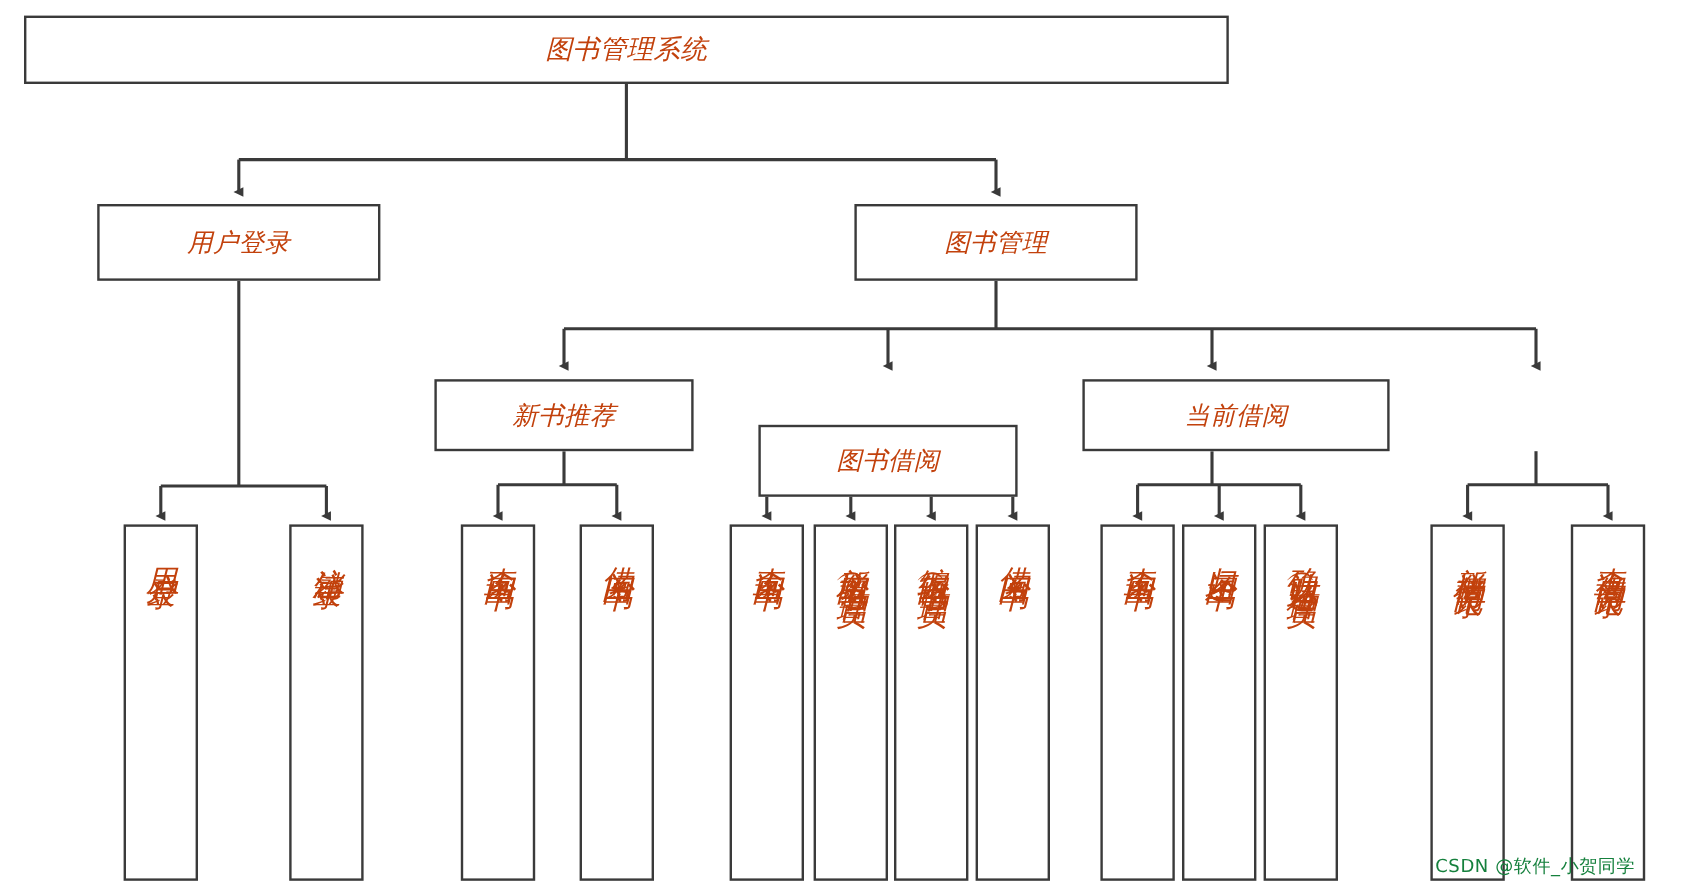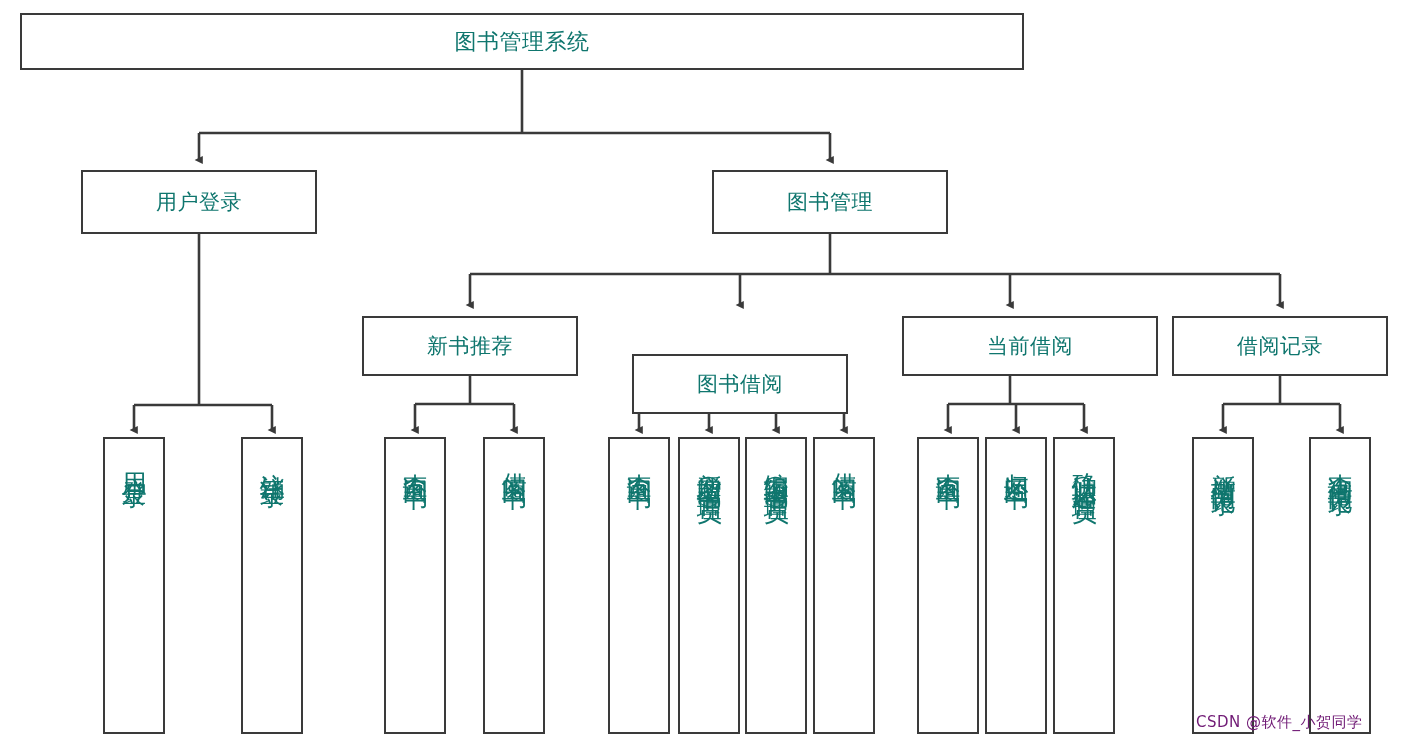--- a/index.html
+++ b/index.html
@@ -17,43 +17,44 @@
     position:absolute;
     box-sizing:border-box;
     background:#ffffff;
     border:2px solid #3a3a3a;
     display:flex;
     align-items:center;
     justify-content:center;
     z-index:2;
   }
   .node .lbl{
-    color:#0f766e;
+    color:#c2410c;
     line-height:1.18;
     text-align:center;
     white-space:nowrap;
+    font-style:italic;
   }
   
   .h .lbl{font-size:21px;letter-spacing:0.5px;}
   .node.root .lbl{font-size:22px;}
   
   .v{align-items:flex-start;padding-top:14px;}
   .v .lbl{
     writing-mode:vertical-rl;
     text-orientation:upright;
     font-size:25px;
     letter-spacing:4px;
     white-space:nowrap;
     text-align:start;
   }
   .watermark{
     position:absolute;
     left:1196px;top:713px;
     font-size:15px;
-    color:#701a75;
+    color:#15803d;
     letter-spacing:0.5px;
     white-space:nowrap;
     z-index:5;
   }
 </style>
 </head>
 <body>
 
 <div id="canvas">
 
@@ -120,23 +121,20 @@
 
   <div class="node h" style="left:362px;top:316px;width:216px;height:60px;">
     <span class="lbl">新书推荐</span>
   </div>
   <div class="node h" style="left:632px;top:316px;width:216px;height:60px;margin-top:38px;">
     <span class="lbl">图书借阅</span>
   </div>
   <div class="node h" style="left:902px;top:316px;width:256px;height:60px;">
     <span class="lbl">当前借阅</span>
   </div>
-  <div class="node h" style="left:1172px;top:316px;width:216px;height:60px;">
-    <span class="lbl">借阅记录</span>
-  </div>
 
   <div class="node v" style="left:103px;top:437px;width:62px;height:297px;">
     <span class="lbl">用户登录</span>
   </div>
   <div class="node v" style="left:241px;top:437px;width:62px;height:297px;">
     <span class="lbl">注销登录</span>
   </div>
 
   <div class="node v" style="left:384px;top:437px;width:62px;height:297px;">
     <span class="lbl">查询图书</span>

